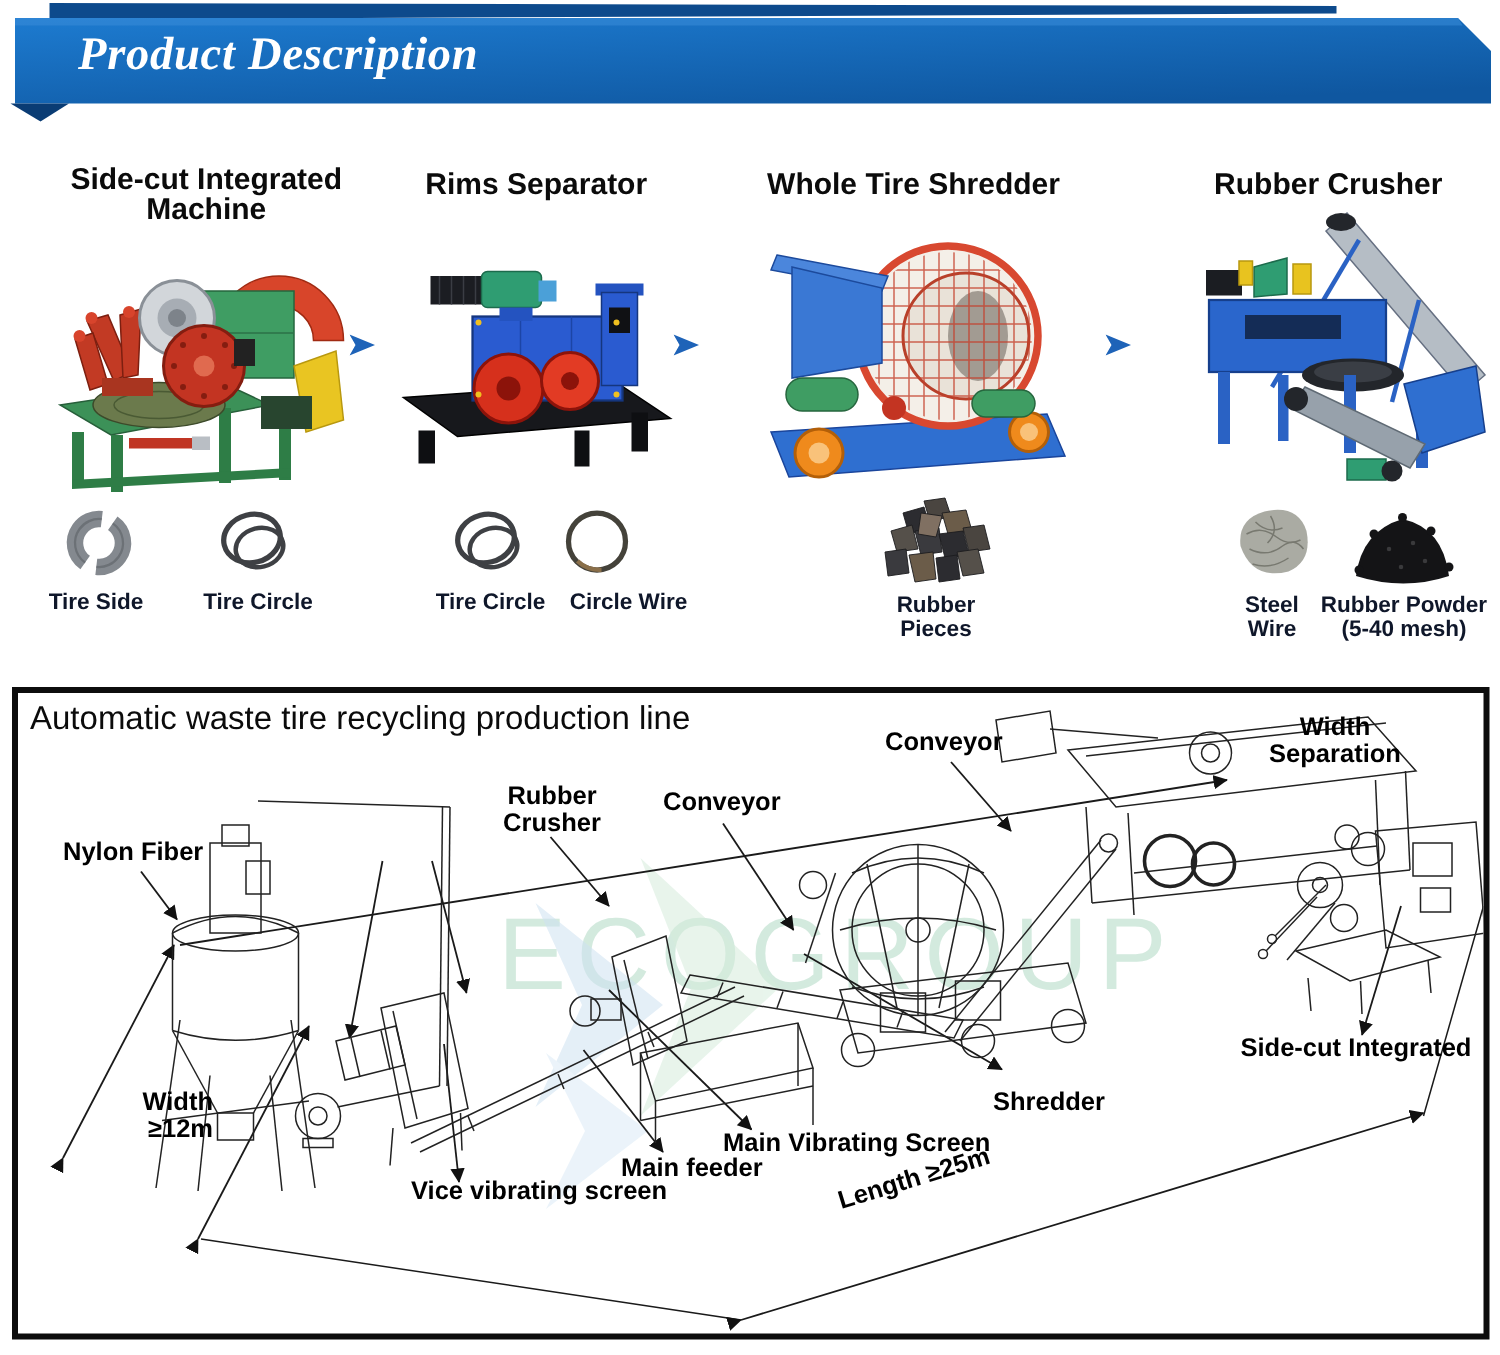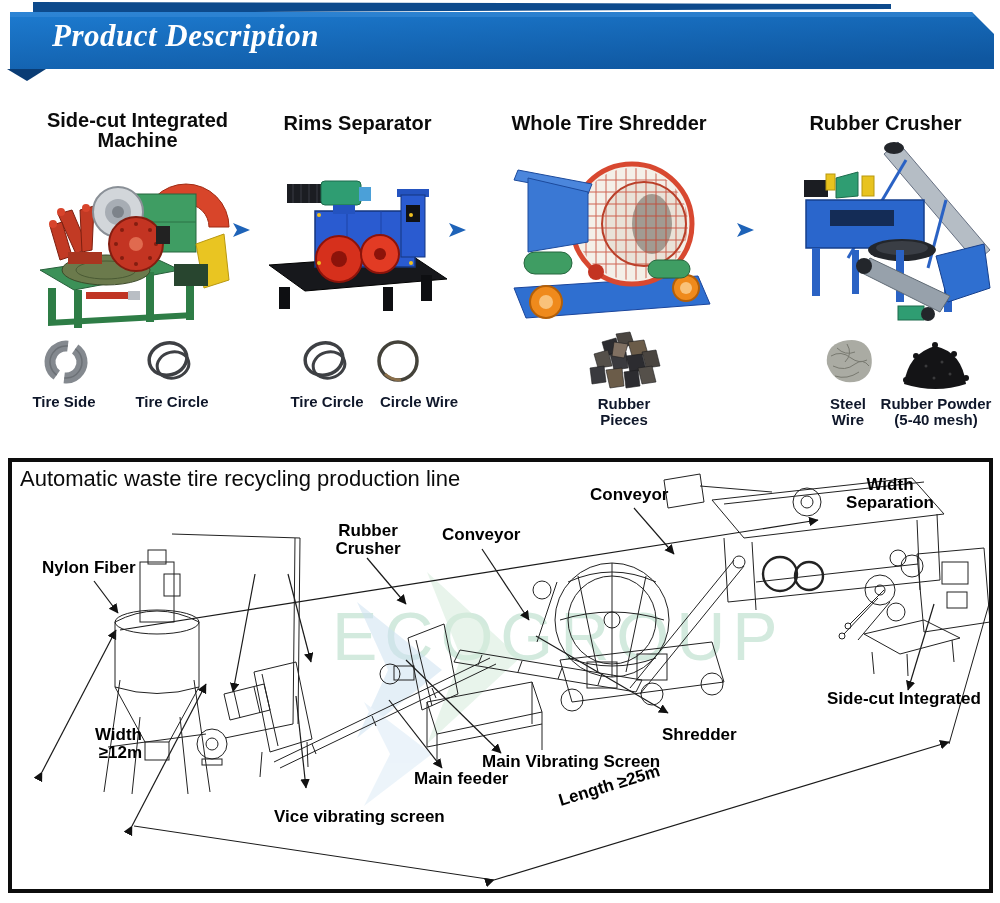--- a/index.html
+++ b/index.html
@@ -443,16 +443,16 @@
 
   <div class="d-label nowrap" style="left:30px;top:97px;">Nylon Fiber</div>
   <div class="d-label" style="left:310px;top:60px;width:92px;">Rubber Crusher</div>
   <div class="d-label nowrap" style="left:430px;top:64px;">Conveyor</div>
   <div class="d-label nowrap" style="left:578px;top:24px;">Conveyor</div>
   <div class="d-label" style="left:818px;top:14px;width:120px;">Width Separation</div>
   <div class="d-label nowrap" style="left:780px;top:228px;margin-left:35px;">Side-cut Integrated</div>
   <div class="d-label nowrap" style="left:650px;top:252px;margin-top:12px;">Shredder</div>
   <div class="d-label nowrap" style="left:470px;top:291px;">Main Vibrating Screen</div>
   <div class="d-label nowrap" style="left:402px;top:308px;">Main feeder</div>
-  <div class="d-label nowrap" style="left:262px;top:346px;">Vice vibrating screen</div>
+  <div class="d-label nowrap" style="left:262px;top:323px;">Vice vibrating screen</div>
   <div class="d-label" style="left:20px;top:264px;width:66px;text-align:right;margin-left:44px;">Width ≥12m</div>
   <div class="d-label nowrap" style="left:545px;top:315px;transform:rotate(-17deg);">Length ≥25m</div>
 </div>
 
 </body></html>

